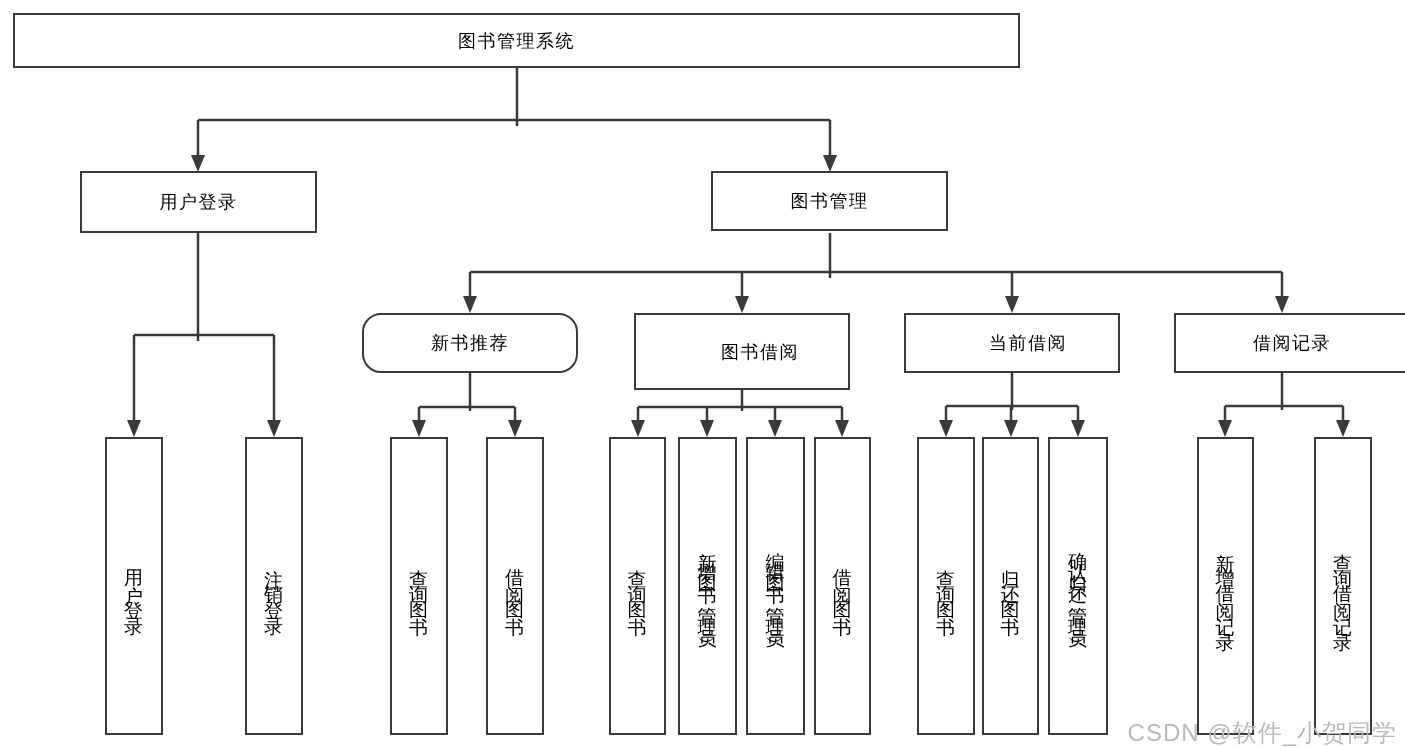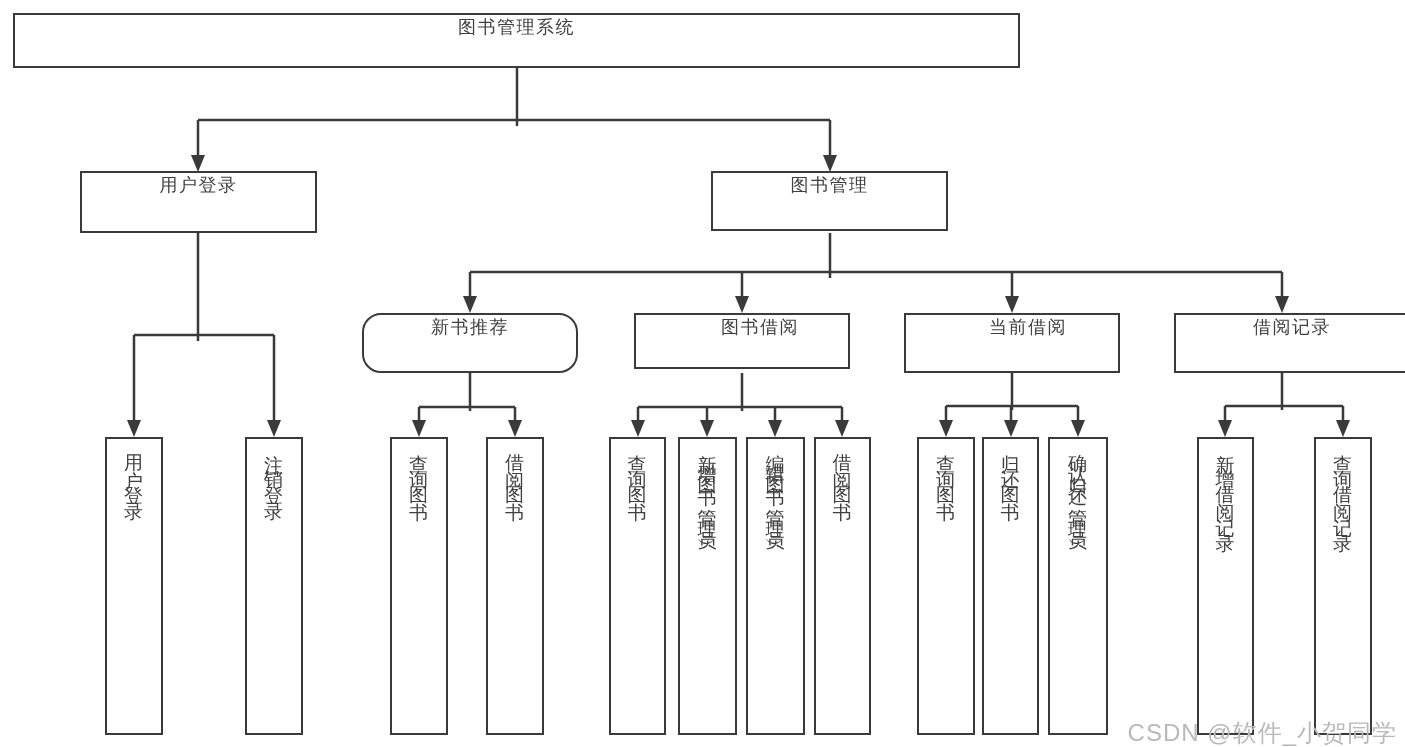--- a/index.html
+++ b/index.html
@@ -3,22 +3,22 @@
 <meta charset="utf-8">
 <style>
   html,body{margin:0;padding:0;background:#ffffff;}
   .canvas{
     position:relative;width:1405px;height:747px;background:#ffffff;overflow:hidden;
     font-family:"Liberation Sans",sans-serif;
   }
   .wires{position:absolute;left:0;top:0;z-index:1;}
   .node{
     position:absolute;z-index:2;box-sizing:border-box;background:#ffffff;
-    border:2.5px solid #3a3a3a;display:flex;justify-content:center;
-    color:#404040;
+    border:2.5px solid #3a3a3a;display:flex;align-items:center;justify-content:center;
+    color:#000000;
   }
   .h .lbl{font-size:18px;letter-spacing:1.5px;white-space:nowrap;}
   .root .lbl{font-size:18px;}
   .v .lbl{
     writing-mode:vertical-rl;text-orientation:mixed;
     font-size:19px;letter-spacing:16px;line-height:1;
   }
   .v.long .lbl{letter-spacing:11px;}
   .watermark{
     position:absolute;z-index:3;right:8px;top:717px;
@@ -70,21 +70,21 @@
   <div class="node h" style="left:80px;top:171px;width:237px;height:62px;">
     <span class="lbl">用户登录</span>
   </div>
   <div class="node h" style="left:711px;top:171px;width:237px;height:60px;">
     <span class="lbl">图书管理</span>
   </div>
 
   <div class="node h" style="left:362px;top:313px;width:216px;height:60px;border-radius:19px;">
     <span class="lbl">新书推荐</span>
   </div>
-  <div class="node h" style="left:634px;top:313px;width:216px;height:56px;padding-left:36px;">
+  <div class="node h" style="left:634px;top:313px;width:216px;height:77px;padding-left:36px;">
     <span class="lbl">图书借阅</span>
   </div>
   <div class="node h" style="left:904px;top:313px;width:216px;height:60px;padding-left:32px;">
     <span class="lbl">当前借阅</span>
   </div>
   <div class="node h" style="left:1174px;top:313px;width:236px;height:60px;">
     <span class="lbl">借阅记录</span>
   </div>
 
   <div class="node v" style="left:105px;top:437px;width:58px;height:298px;">

